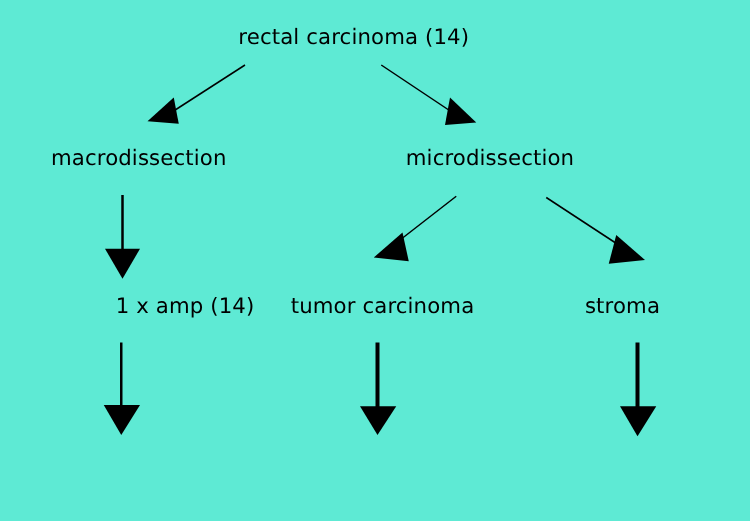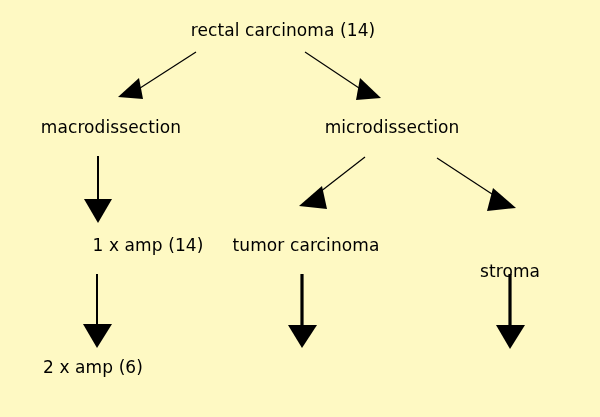--- a/index.html
+++ b/index.html
@@ -5,21 +5,21 @@
 <style>
   html, body {
     margin: 0;
     padding: 0;
     background: #ffffff;
   }
   #canvas {
     position: relative;
     width: 600px;
     height: 417px;
-    background: #fef9c3;
+    background: #5eead4;
     overflow: hidden;
     font-family: "DejaVu Sans", "Liberation Sans", sans-serif;
   }
   .node-label {
     position: absolute;
     font-size: 17px;
     line-height: 20px;
     color: #000000;
     white-space: nowrap;
     text-align: center;
@@ -86,19 +86,18 @@
   <div class="node-label" style="left:0; top:20px; width:566px;">rectal carcinoma (14)</div>
 
   <div class="node-label" style="left:0; top:117px; width:222px;">macrodissection</div>
 
   <div class="node-label" style="left:292px; top:117px; width:200px;">microdissection</div>
 
   <div class="node-label" style="left:15px; top:235px; width:176px;padding-left:45px;">1 x amp (14)</div>
 
   <div class="node-label" style="left:212px; top:235px; width:188px;">tumor carcinoma</div>
 
-  <div class="node-label" style="left:440px; top:235px; width:140px;margin-top:26px;">stroma</div>
+  <div class="node-label" style="left:428px; top:235px; width:140px;">stroma</div>
 
-  <div class="node-label" style="left:0; top:357px; width:186px;">2 x amp (6)</div>
 
 
 
 </div>
 
 </body></html>

